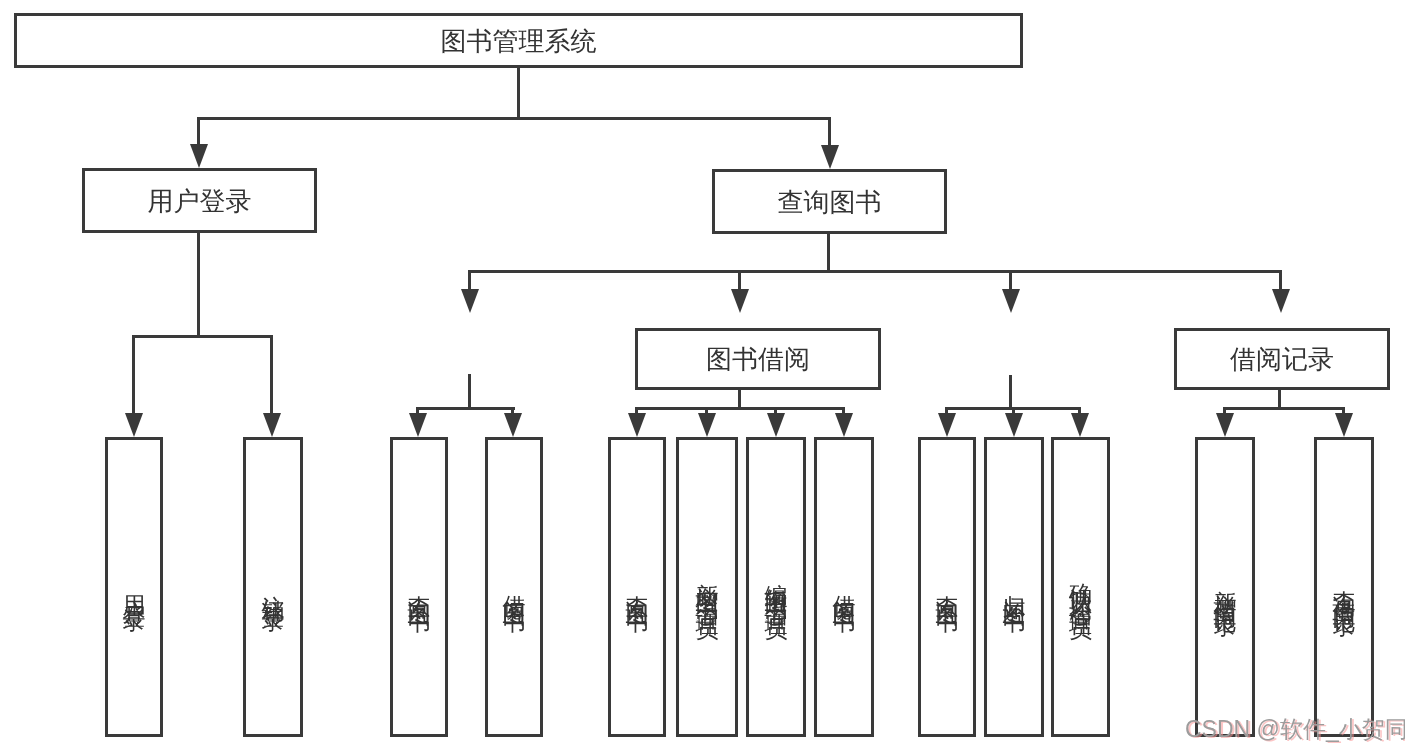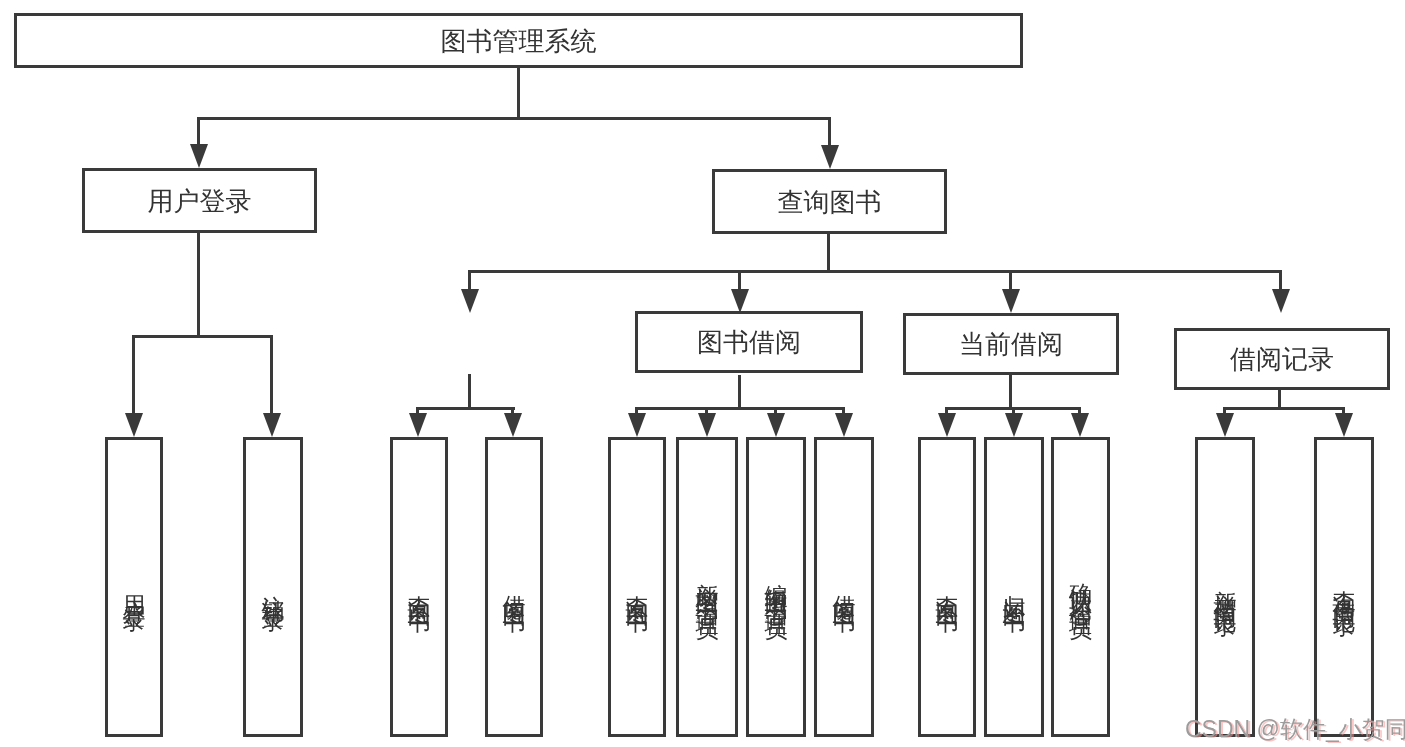--- a/index.html
+++ b/index.html
@@ -35,22 +35,21 @@
 </head>
 <body>
 
 <div class="canvas">
 
   <div class="box" style="left:14px;top:13px;width:1009px;height:55px">图书管理系统</div>
 
   <div class="box" style="left:82px;top:168px;width:235px;height:65px">用户登录</div>
   <div class="box" style="left:712px;top:169px;width:235px;height:65px">查询图书</div>
 
-  <div class="box" style="left:635px;top:311px;width:228px;height:62px">图书借阅</div>
-  <div class="box" style="left:903px;top:313px;width:216px;height:62px">当前借阅</div>
+  <div class="box" style="left:635px;top:328px;width:246px;height:62px">图书借阅</div>
   <div class="box" style="left:1174px;top:328px;width:216px;height:62px">借阅记录</div>
 
   <div class="box v" style="left:105px;top:437px;width:58px;height:300px">用户登录</div>
   <div class="box v" style="left:243px;top:437px;width:60px;height:300px">注销登录</div>
 
   <div class="box v" style="left:390px;top:437px;width:58px;height:300px">查询图书</div>
   <div class="box v" style="left:485px;top:437px;width:58px;height:300px">借阅图书</div>
 
   <div class="box v" style="left:608px;top:437px;width:58px;height:300px">查询图书</div>
   <div class="box v" style="left:676px;top:437px;width:62px;height:300px">新增图书（管理员）</div>

